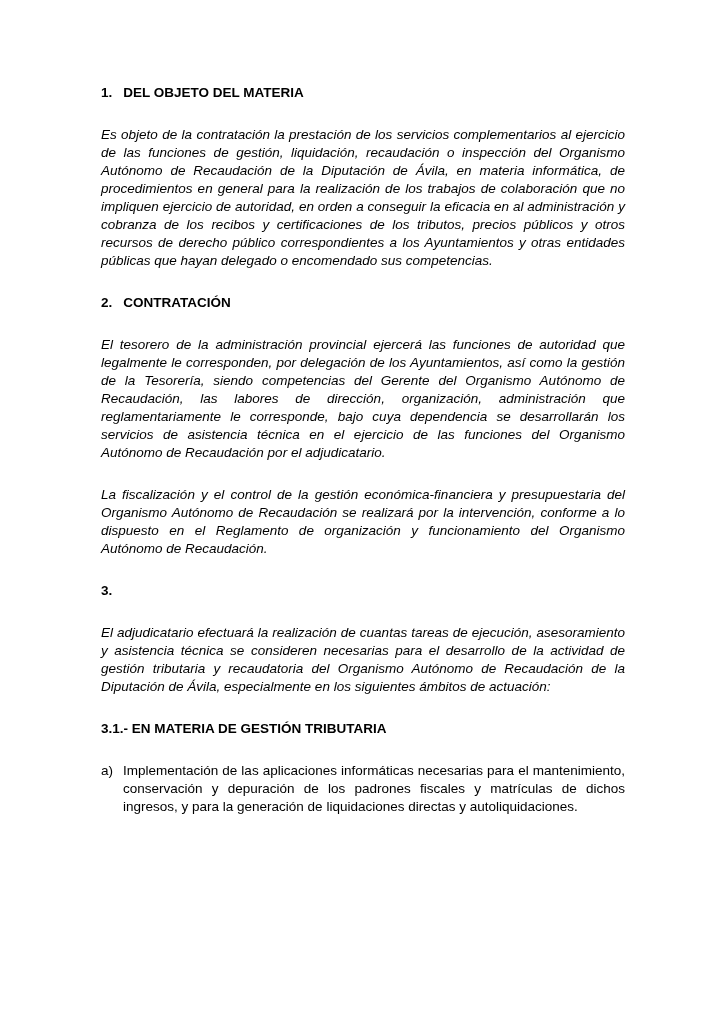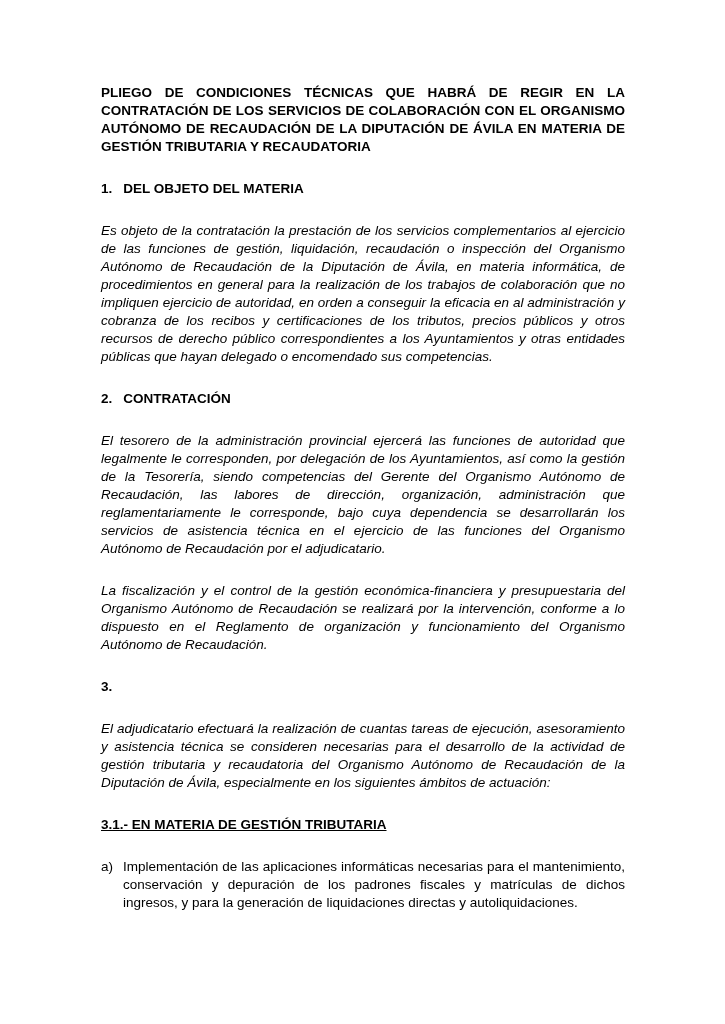--- a/index.html
+++ b/index.html
@@ -35,40 +35,38 @@
     margin-right: 11px;
   }
   .para {
     text-align: justify;
     margin: 0 0 24px 0;
     font-style: italic;
   }
   .sub-heading {
     font-weight: bold;
     margin: 8px 0 24px 0;
-    text-decoration: underline;
   }
   .list-item {
     display: flex;
     margin: 0 0 24px 0;
   }
   .list-item .marker {
     flex: 0 0 22px;
   }
   .list-item .item-text {
     flex: 1 1 auto;
     text-align: justify;
   }
 </style>
 </head>
 <body>
 
 <div class="page">
 
-  <p class="doc-title">PLIEGO DE CONDICIONES TÉCNICAS QUE HABRÁ DE REGIR EN LA CONTRATACIÓN DE LOS SERVICIOS DE COLABORACIÓN CON EL ORGANISMO AUTÓNOMO DE RECAUDACIÓN DE LA DIPUTACIÓN DE ÁVILA EN MATERIA DE GESTIÓN TRIBUTARIA Y RECAUDATORIA</p>
 
   <div class="section-heading">
     <span class="num">1.</span>
     <span>DEL OBJETO DEL MATERIA</span>
   </div>
 
   <p class="para">Es objeto de la contratación la prestación de los servicios complementarios al ejercicio de las funciones de gestión, liquidación, recaudación o inspección del Organismo Autónomo de Recaudación de la Diputación de Ávila, en materia informática, de procedimientos en general para la realización de los trabajos de colaboración que no impliquen ejercicio de autoridad, en orden a conseguir la eficacia en al administración y cobranza de los recibos y certificaciones de los tributos, precios públicos y otros recursos de derecho público correspondientes a los Ayuntamientos y otras entidades públicas que hayan delegado o encomendado sus competencias.</p>
 
   <div class="section-heading">
     <span class="num">2.</span>

